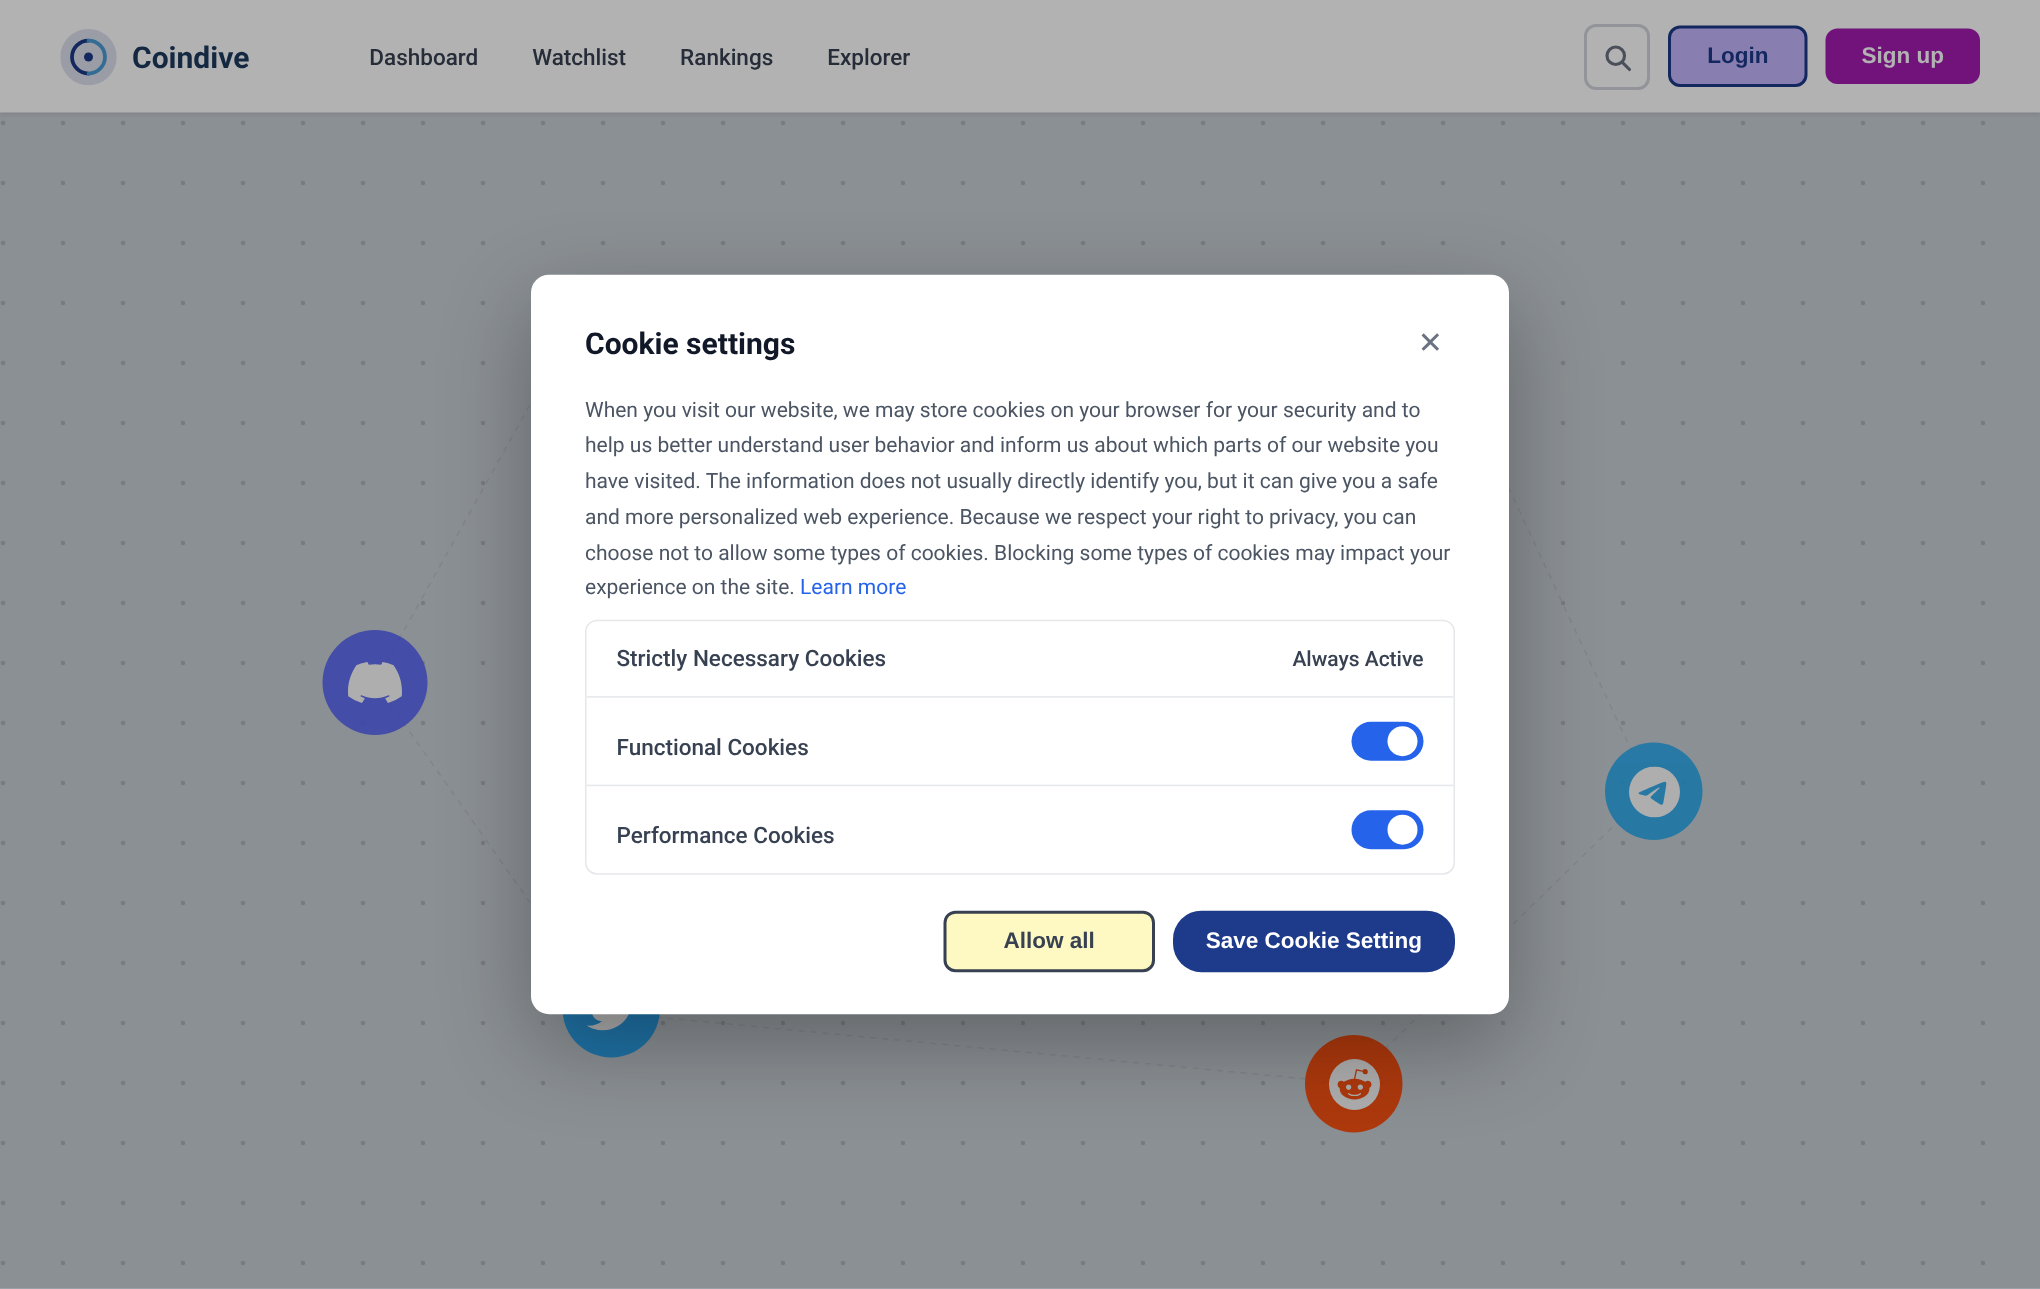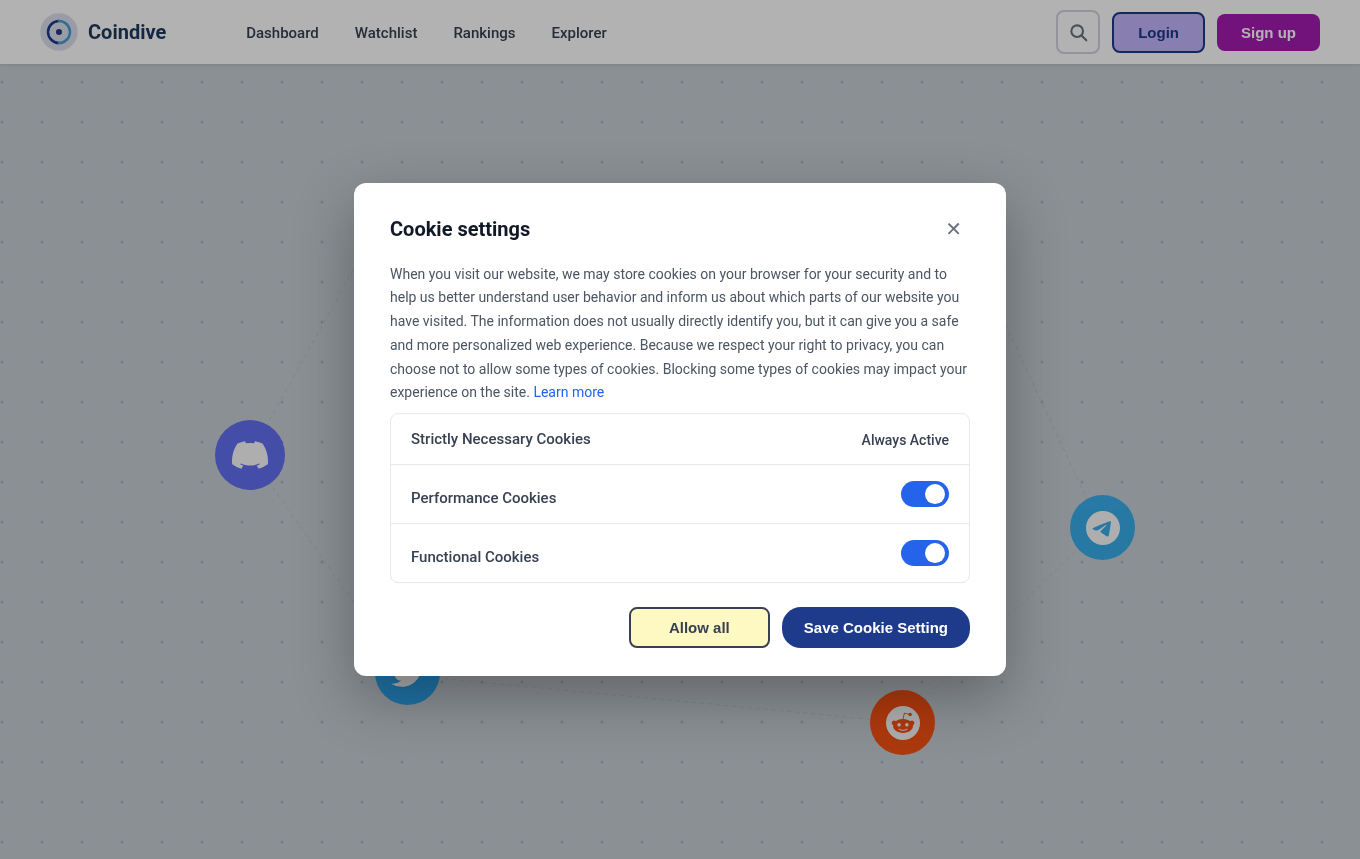--- a/index.html
+++ b/index.html
@@ -44,21 +44,21 @@
       inset: 0;
       opacity: 0.3;
     }
 
     
     .navbar {
       position: absolute;
       top: 0;
       left: 0;
       right: 0;
-      height: 64px;
+      height: 75px;
       background: white;
       display: flex;
       align-items: center;
       padding: 0 40px;
       z-index: 10;
       box-shadow: 0 1px 3px rgba(0,0,0,0.1);
     }
 
     .logo {
       display: flex;
@@ -388,33 +388,33 @@
   </p>
 
   <div class="cookie-table">
 
     <div class="cookie-row">
       <span class="cookie-row-label">Strictly Necessary Cookies</span>
       <span class="cookie-row-status">Always Active</span>
     </div>
 
     <div class="cookie-row">
+      <span class="cookie-row-label">Functional Cookies</span>
+      <label class="toggle">
+        <input type="checkbox" checked="" style="">
+        <span class="toggle-slider"></span>
+      </label>
+    </div>
+
+    <div class="cookie-row">
       <span class="cookie-row-label">Performance Cookies</span>
       <label class="toggle">
         <input type="checkbox" checked="" style="">
         <span class="toggle-slider"></span>
       </label>
     </div>
-
-    <div class="cookie-row">
-      <span class="cookie-row-label">Functional Cookies</span>
-      <label class="toggle">
-        <input type="checkbox" checked="" style="">
-        <span class="toggle-slider"></span>
-      </label>
-    </div>
   </div>
 
   <div class="modal-footer">
     <button class="btn-allow-all">Allow all</button>
     <button class="btn-save-cookie">Save Cookie Setting</button>
   </div>
 </div>
 
 </body></html>

